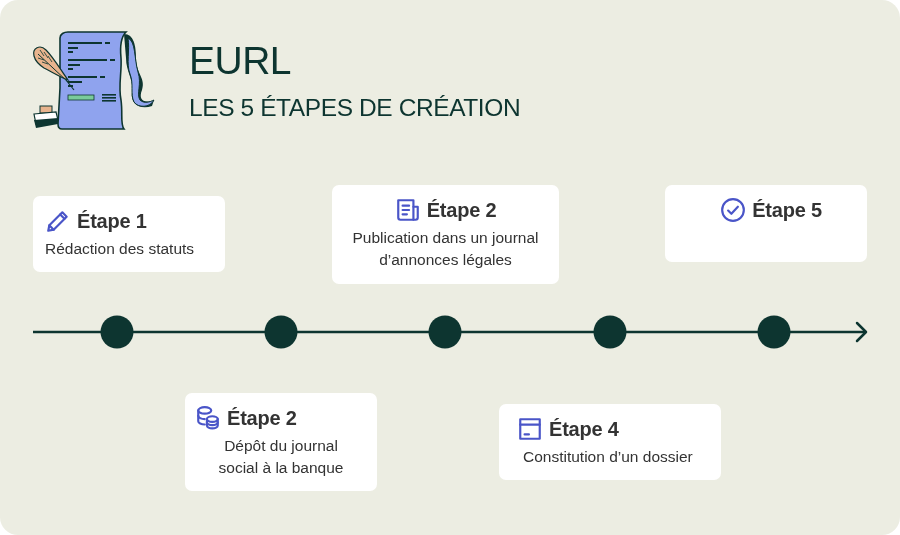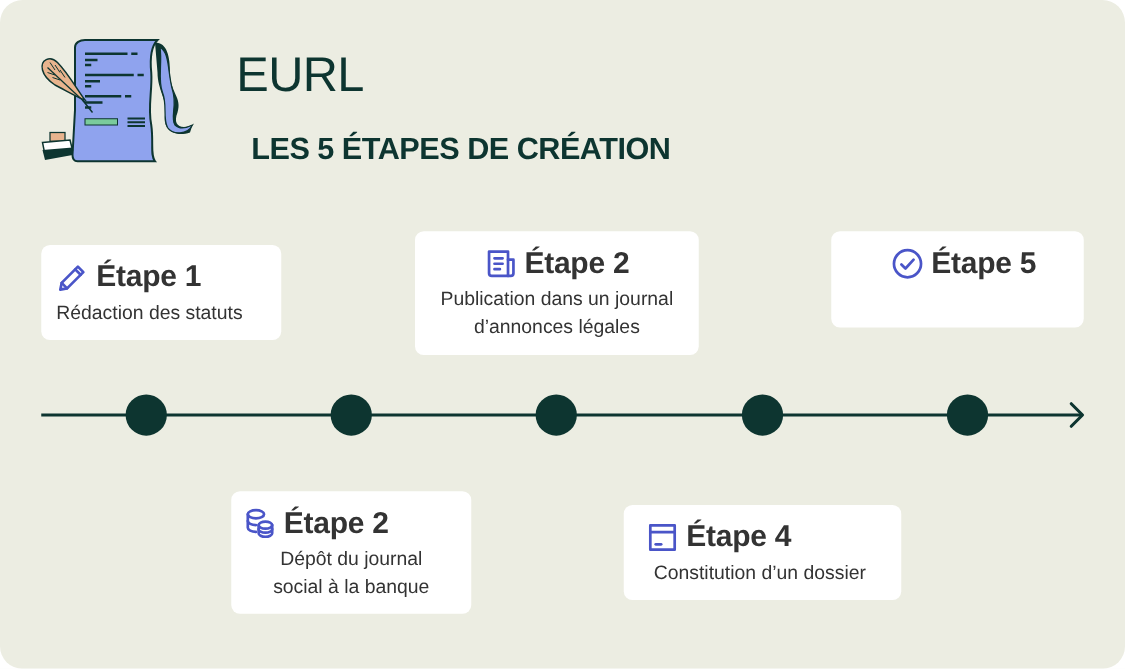--- a/index.html
+++ b/index.html
@@ -1,24 +1,24 @@
 <!DOCTYPE html>
 <html><head>
 <meta charset="utf-8">
 <style>
   html, body { margin: 0; padding: 0; background: #ffffff; }
   body { width: 900px; height: 535px; position: relative; overflow: hidden; font-family: "Liberation Sans", sans-serif; }
   .canvas { position: absolute; left: 0; top: 0; width: 900px; height: 535px; background: #ECEDE2; border-radius: 18px; overflow: hidden; }
   .illus { position: absolute; left: 28px; top: 28px; width: 130px; height: 105px; }
   .title { position: absolute; left: 189px; top: 38px; margin: 0; font-size: 39px; font-weight: 400; color: #0D3530; letter-spacing: -0.5px; line-height: 46px; }
-  .subtitle { position: absolute; left: 189px; top: 93px; margin: 12px; font-size: 24.5px; font-weight: 700; color: #0D3530; letter-spacing: -0.4px; line-height: 30px; }
+  .subtitle { position: absolute; left: 189px; top: 93px; margin: 0; font-size: 24.5px; font-weight: 400; color: #0D3530; letter-spacing: -0.4px; line-height: 30px; }
   .timeline { position: absolute; left: 0; top: 0; width: 900px; height: 535px; pointer-events: none; }
   .card { position: absolute; background: #ffffff; border-radius: 7px; box-sizing: border-box; color: #333333; }
   .card-head { display: flex; align-items: center; gap: 6px; }
-  .card-title { font-size: 24px; font-weight: 700; color: #333333; letter-spacing: -0.2px; }
+  .card-title { font-size: 20px; font-weight: 700; color: #333333; letter-spacing: -0.2px; }
   .card-desc { font-size: 15.5px; color: #333333; line-height: 22px; margin-top: 4px; }
   .center { text-align: center; }
   .center .card-head { justify-content: center; }
   .icon { width: 26px; height: 26px; display: inline-block; flex: none; }
   .icon svg { width: 26px; height: 26px; display: block; }
 </style>
 </head>
 <body>
 
 <div class="canvas">

